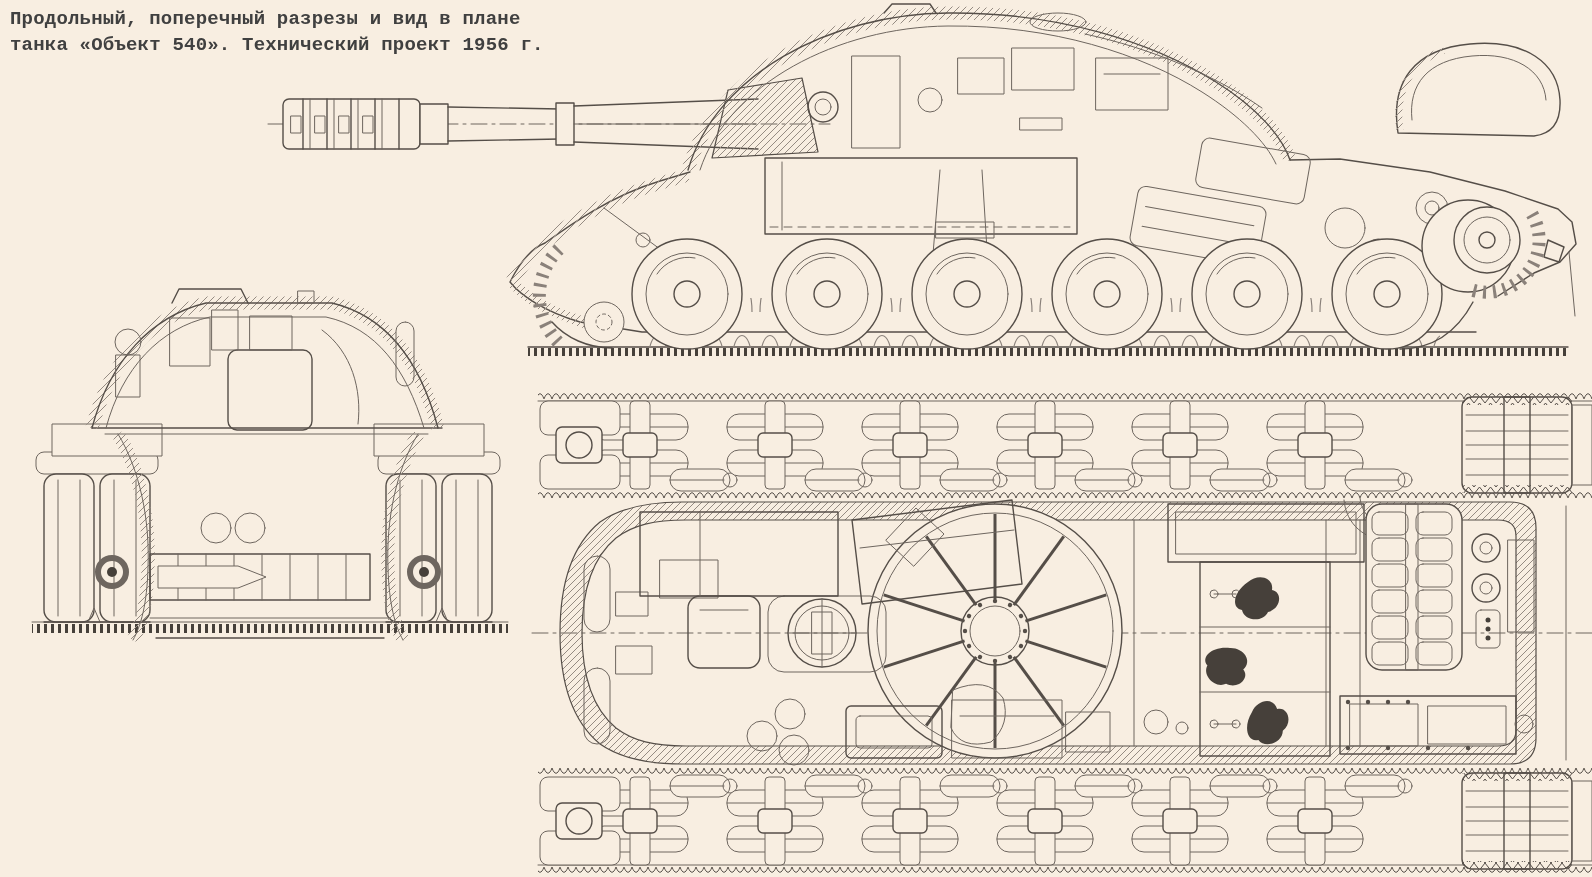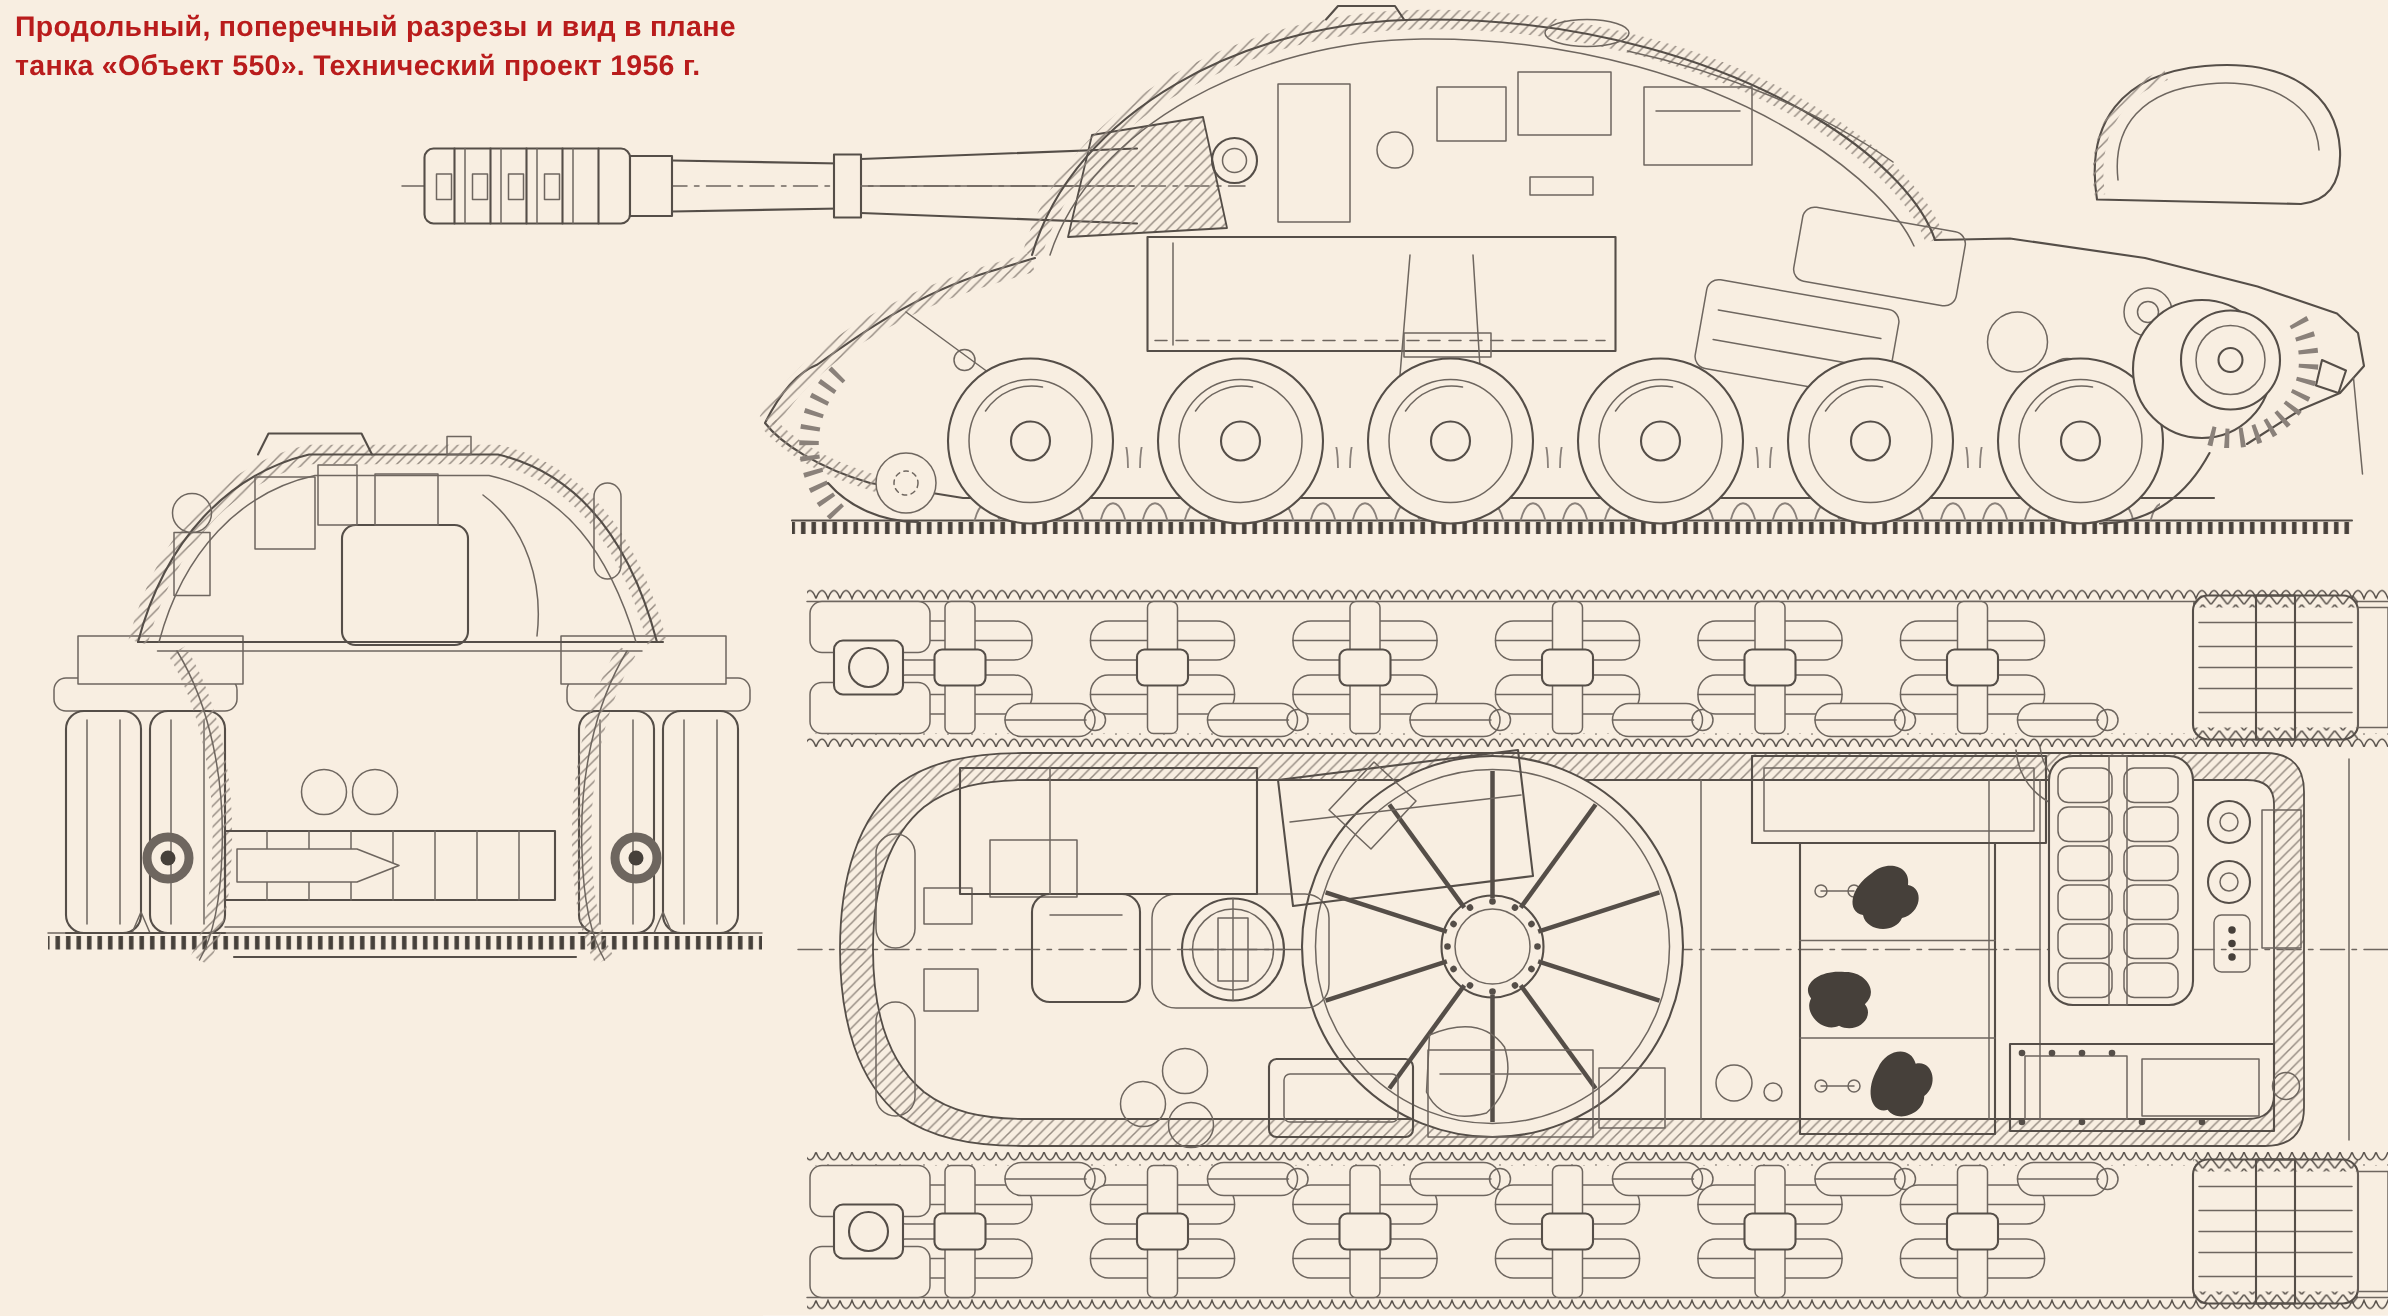--- a/index.html
+++ b/index.html
@@ -1,37 +1,37 @@
 <!DOCTYPE html>
 <html lang="ru"><head>
 <meta charset="utf-8">
 <style>
   html,body{margin:0;padding:0;}
   body{font-family:"Liberation Sans","DejaVu Sans",sans-serif;}
   #page{position:relative;width:1592px;height:877px;background:#f8eee1;overflow:hidden;}
   #caption{position:absolute;left:10px;top:6px;z-index:5;
-           font-weight:bold;font-size:19px;line-height:26px;color:#b91c1c;letter-spacing:.2px;}
+           font-weight:bold;font-size:19px;line-height:26px;color:#404040;letter-spacing:.2px;font-family:Liberation Mono, monospace;}
   #caption div{white-space:nowrap;}
   svg{position:absolute;left:0;top:0;}
   .s14 {stroke:#554e48;stroke-width:1.4;fill:none;stroke-linecap:round;stroke-linejoin:round;}
   .s1  {stroke:#6e665f;stroke-width:1;  fill:none;stroke-linecap:round;stroke-linejoin:round;}
   .sp  {stroke:#554e48;stroke-width:1.4;fill:#f8eee1;stroke-linejoin:round;}
   .sp1 {stroke:#6e665f;stroke-width:1;  fill:#f8eee1;stroke-linejoin:round;}
   .hb  {fill:url(#hatch);stroke:#554e48;stroke-width:1.2;stroke-linejoin:round;}
   .hs  {stroke:url(#hatch);fill:none;}
   .df  {fill:#46403a;stroke:none;}
   .dash{stroke-dasharray:16 5 3 5;}
 </style>
 </head>
 <body>
 
 <div id="page">
   <div id="caption">
     <div>Продольный, поперечный разрезы и вид в плане</div>
-    <div>танка «Объект 550». Технический проект 1956 г.</div>
+    <div>танка «Объект 540». Технический проект 1956 г.</div>
   </div>
 
   <svg width="1592" height="877" viewBox="0 0 1592 877" xmlns="http://www.w3.org/2000/svg" xmlns:xlink="http://www.w3.org/1999/xlink">
     <defs>
       <pattern id="hatch" width="7" height="7" patternUnits="userSpaceOnUse">
         <path d="M-1,8 L8,-1 M-1,1 L1,-1 M6,8 L8,6" stroke="#958b82" stroke-width="1" fill="none"></path>
       </pattern>
       <pattern id="ties" width="7" height="10" patternUnits="userSpaceOnUse">
         <rect x="2" width="3" height="10" fill="#46403a"></rect>
       </pattern>

